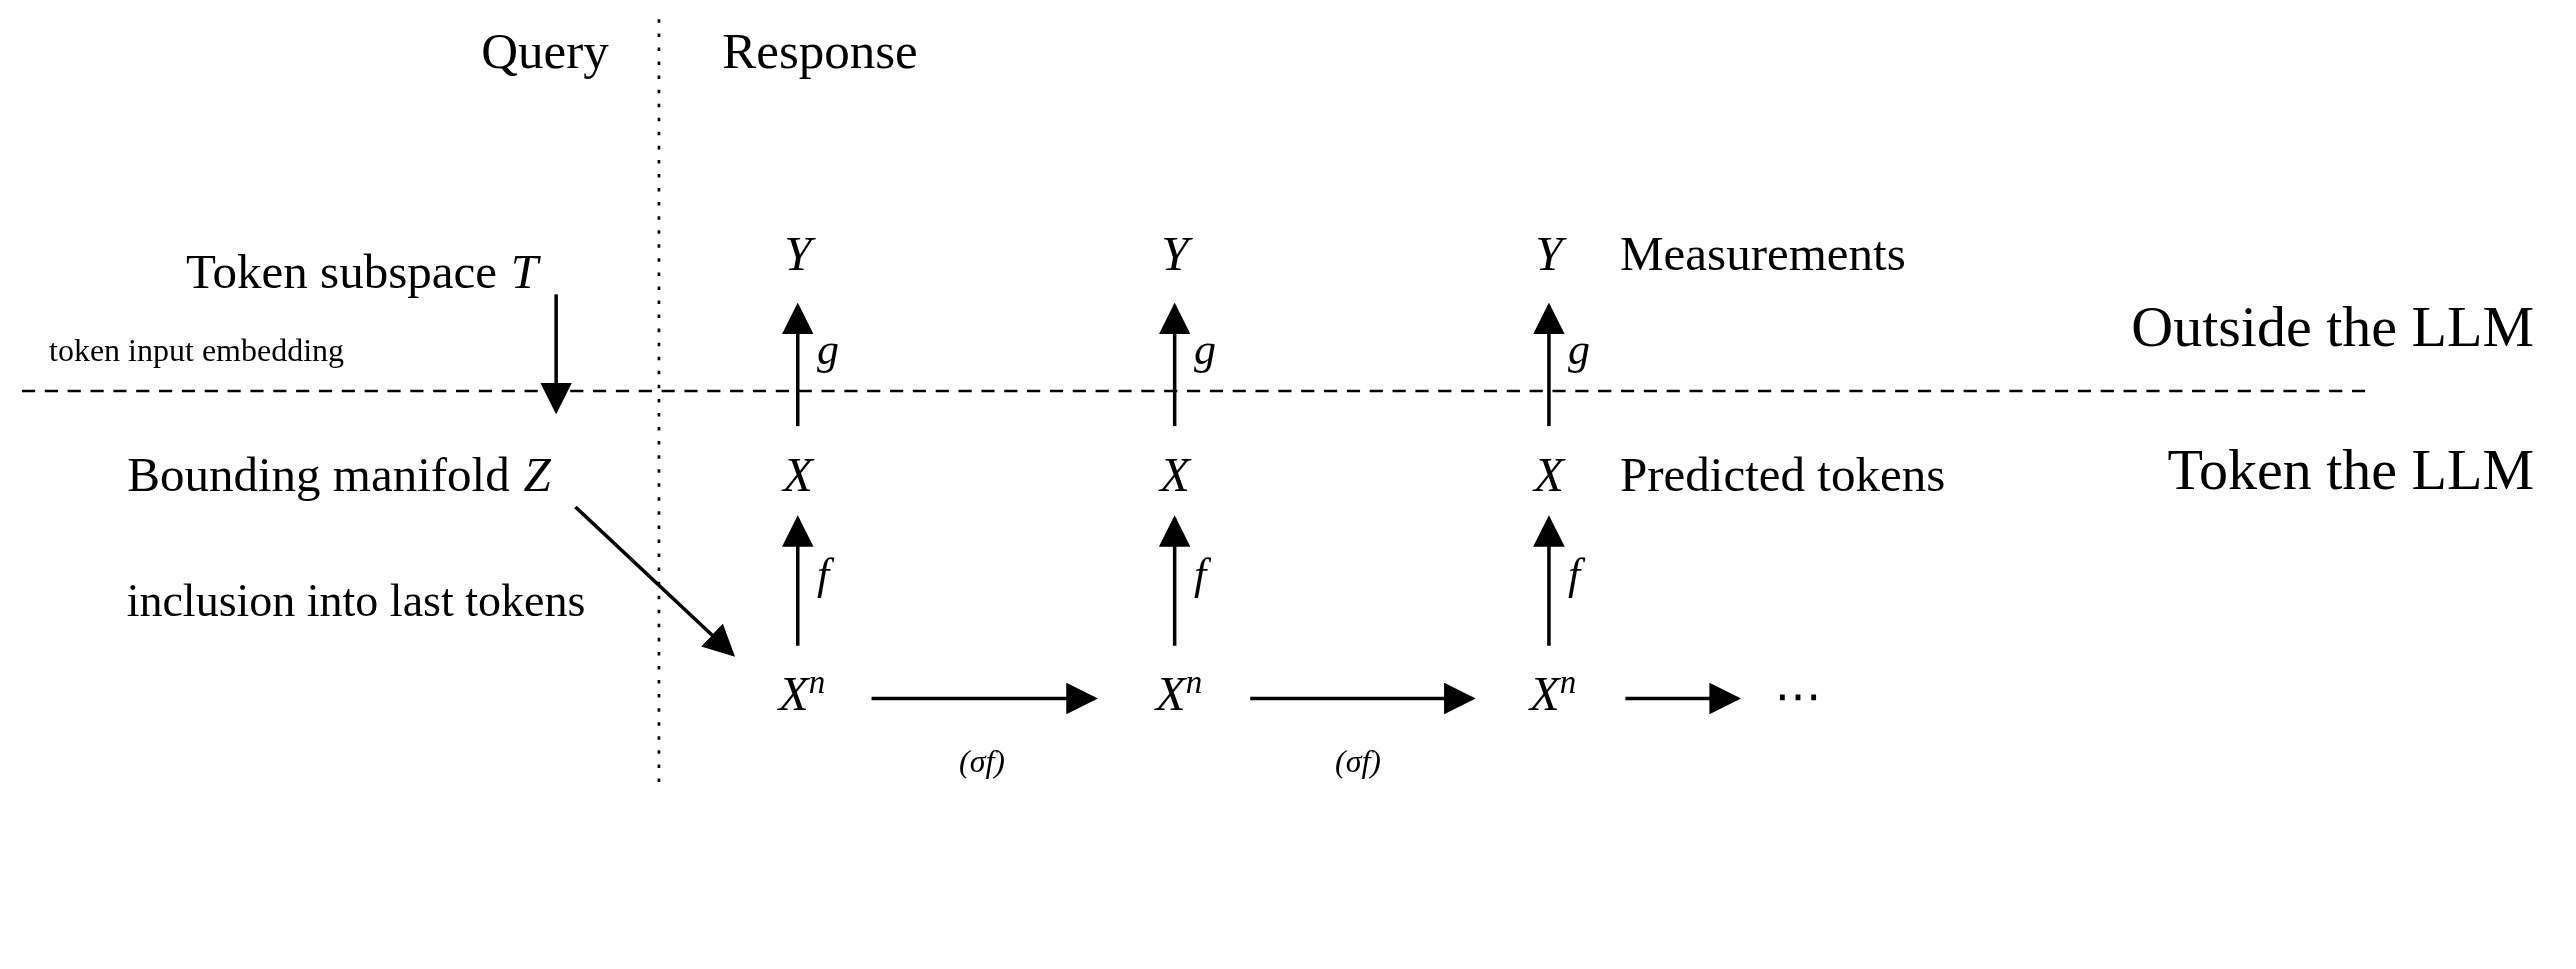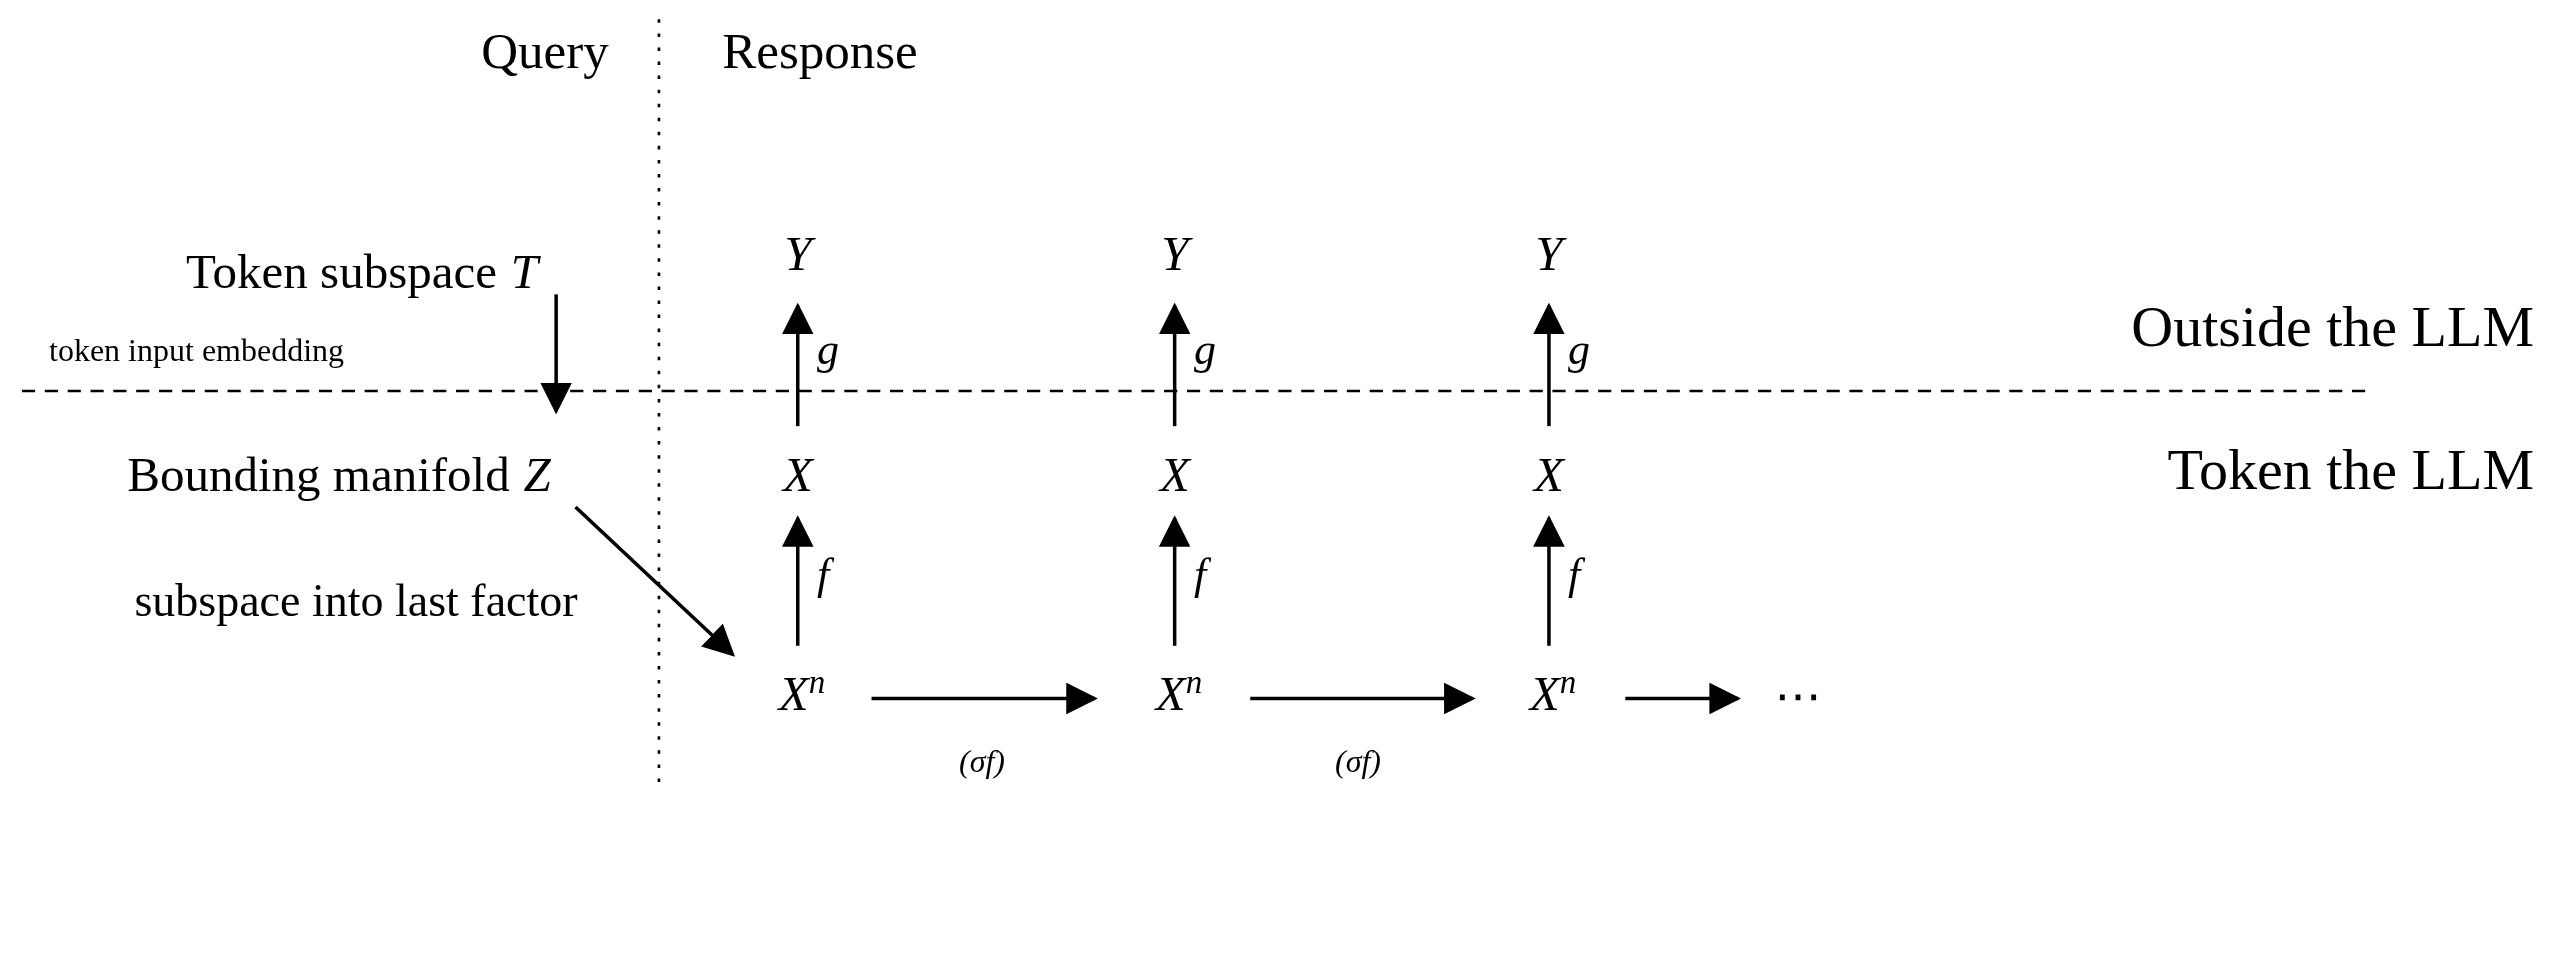--- a/index.html
+++ b/index.html
@@ -68,21 +68,21 @@
 
   <span class="lbl vcenter fs-region" style="right:42px; top:327px;">Outside the LLM</span>
   <span class="lbl vcenter fs-region" style="right:42px; top:470px;">Token the LLM</span>
 
   <span class="lbl center fs-main" style="left:362px; top:271px;"><span>Token subspace</span><span class="math varpad">T</span></span>
 
   <span class="lbl vcenter fs-small" style="left:49px; top:350px;">token input embedding</span>
 
   <span class="lbl center fs-main" style="left:339px; top:474px;"><span>Bounding manifold</span><span class="math varpad">Z</span></span>
 
-  <span class="lbl center fs-ann" style="left:356px; top:601px;">subspace into last factor</span>
+  <span class="lbl center fs-ann" style="left:356px; top:601px;">inclusion into last tokens</span>
 
   <span class="lbl center fs-main math" style="left:798px; top:253px;">Y</span>
   <span class="lbl vcenter fs-map math" style="left:817px; top:350px;">g</span>
   <span class="lbl center fs-main math" style="left:798px; top:474px;">X</span>
   <span class="lbl vcenter fs-map math" style="left:817px; top:575px;">f</span>
   <span class="lbl center fs-main" style="left:802px; top:692px;"><span class="math">X</span><sup class="sup math">n</sup></span>
 
   <span class="lbl center fs-trans math" style="left:982px; top:761px;">(σf)</span>
 
   <span class="lbl center fs-main math" style="left:1175px; top:253px;">Y</span>
@@ -94,15 +94,17 @@
   <span class="lbl center fs-trans math" style="left:1358px; top:761px;">(σf)</span>
 
   <span class="lbl center fs-main math" style="left:1549px; top:253px;">Y</span>
   <span class="lbl vcenter fs-map math" style="left:1568px; top:350px;">g</span>
   <span class="lbl center fs-main math" style="left:1549px; top:474px;">X</span>
   <span class="lbl vcenter fs-map math" style="left:1568px; top:575px;">f</span>
   <span class="lbl center fs-main" style="left:1553px; top:692px;"><span class="math">X</span><sup class="sup math">n</sup></span>
 
   <span class="lbl center fs-dots" style="left:1798px; top:696px;">⋯</span>
 
+  <span class="lbl vcenter fs-main" style="left:1620px; top:253px;">Measurements</span>
+  <span class="lbl vcenter fs-main" style="left:1620px; top:474px;">Predicted tokens</span>
 
 </div>
 
 
 </body></html>

